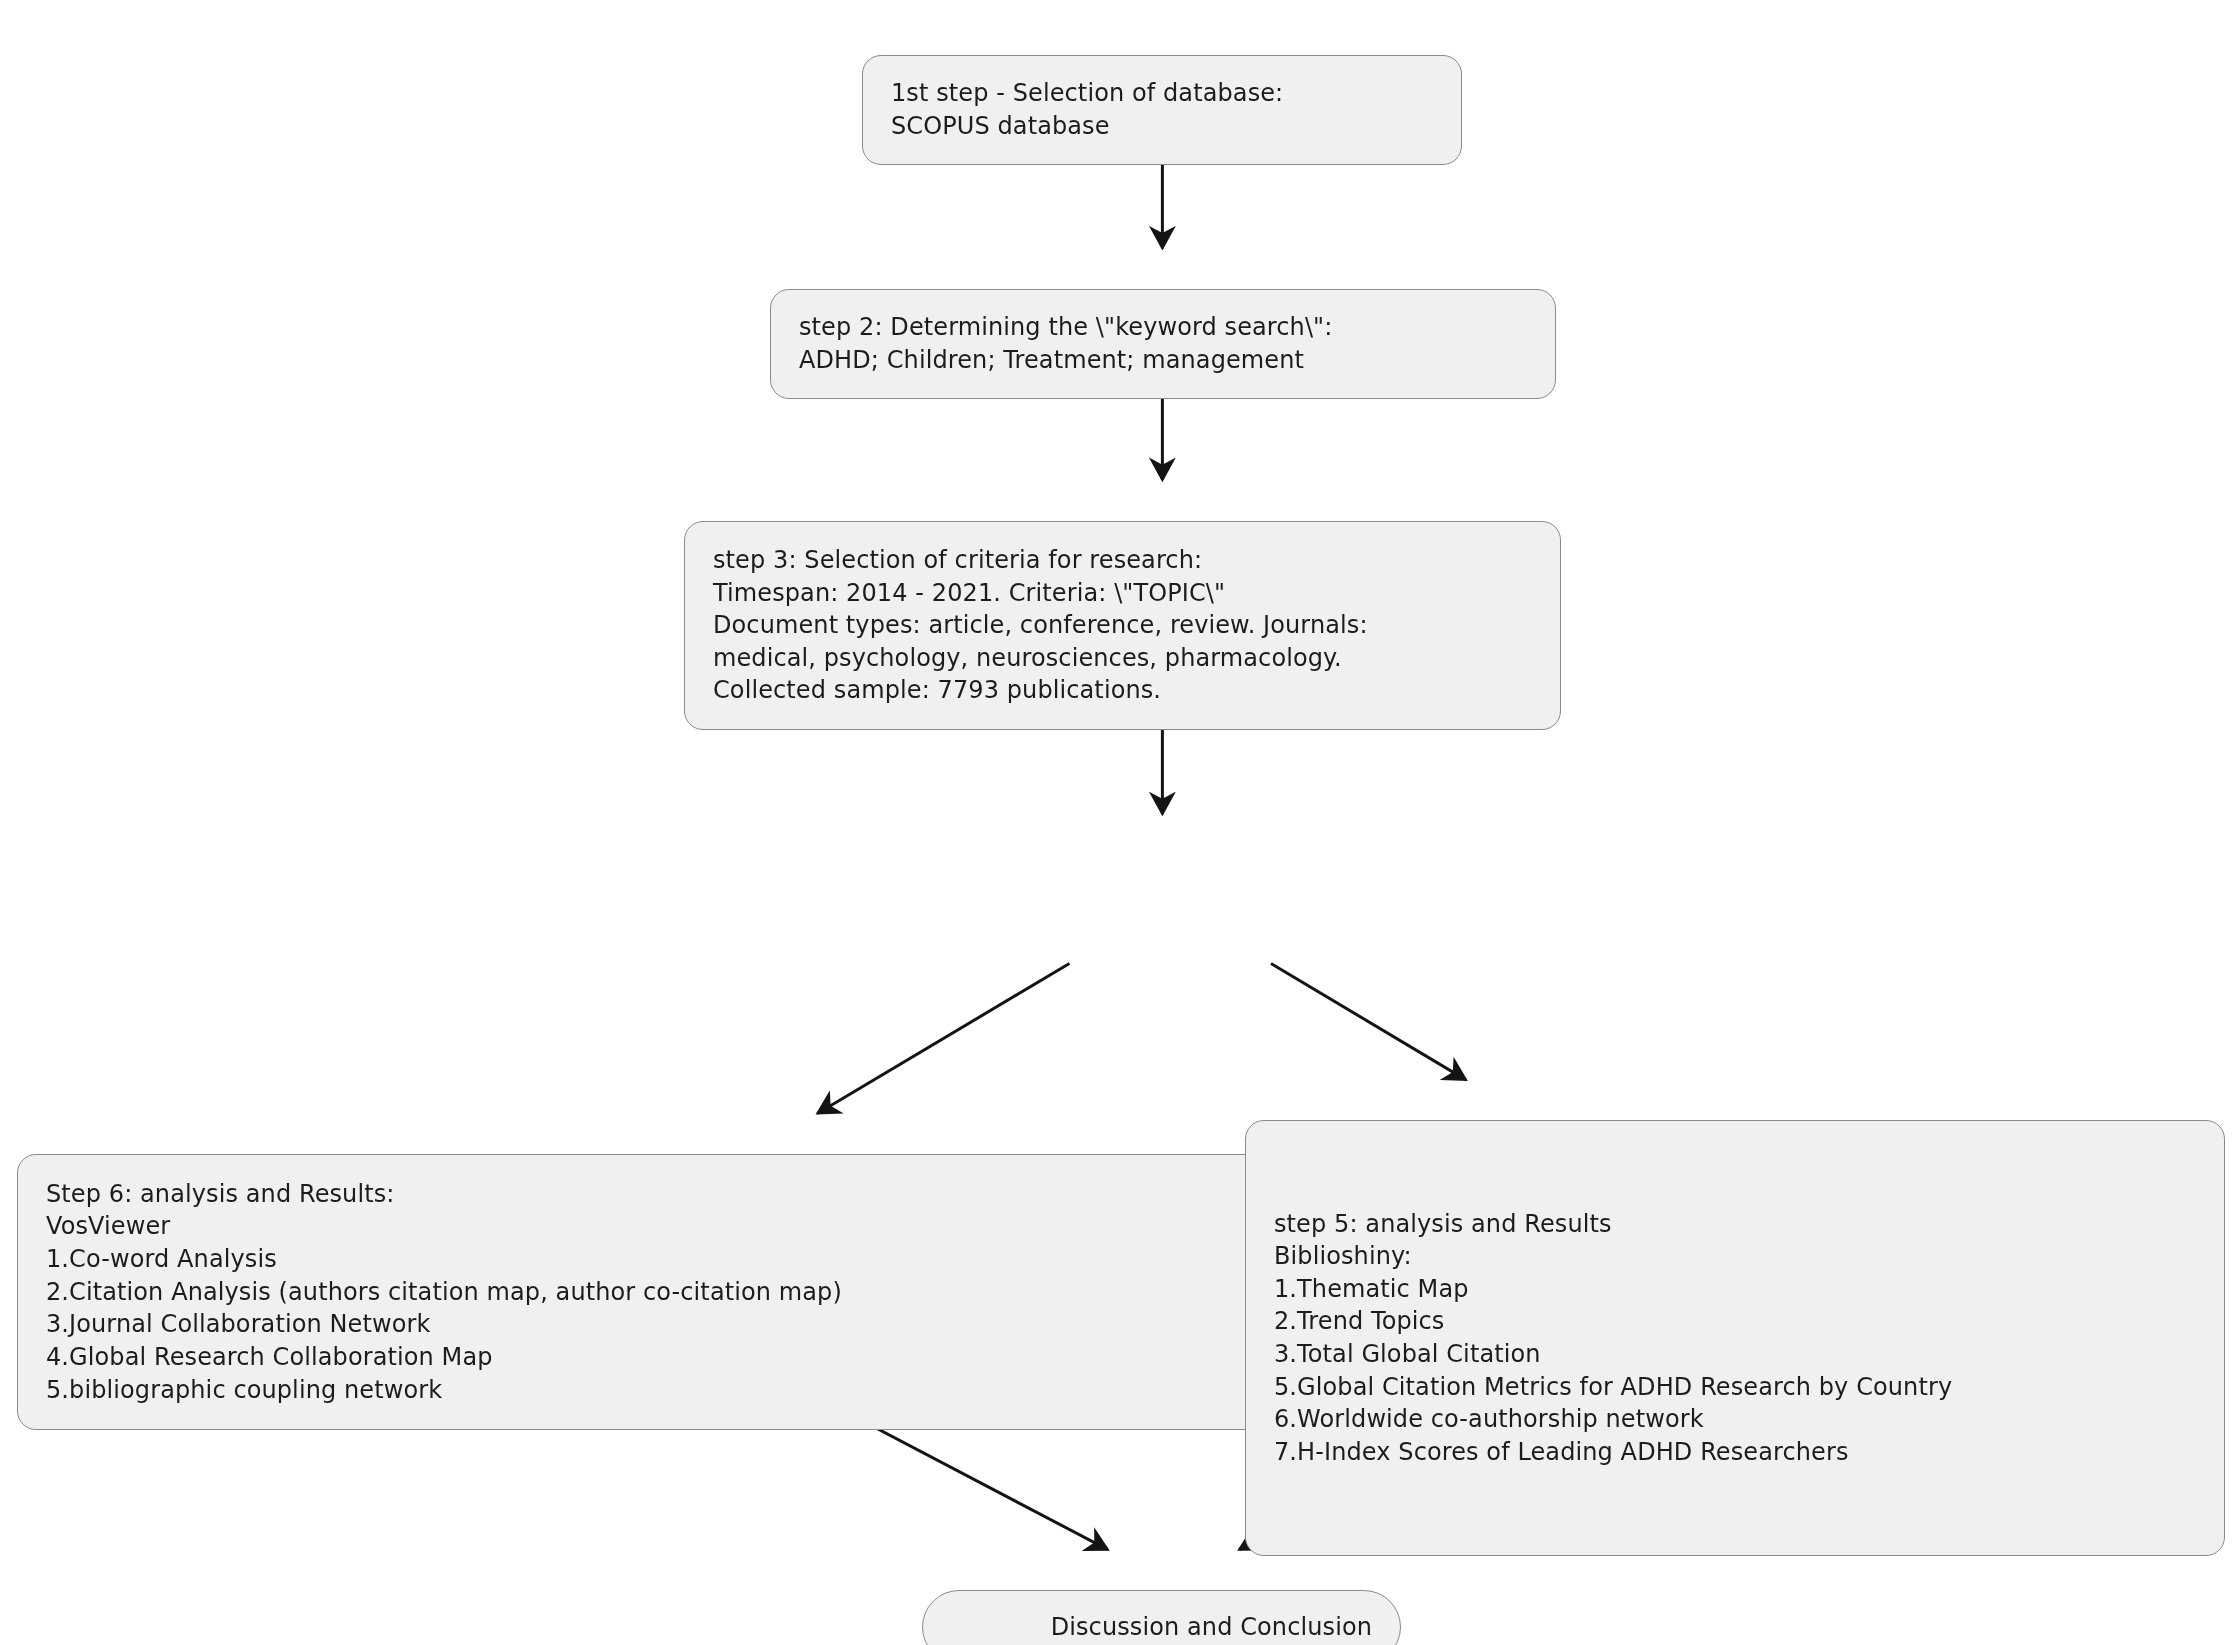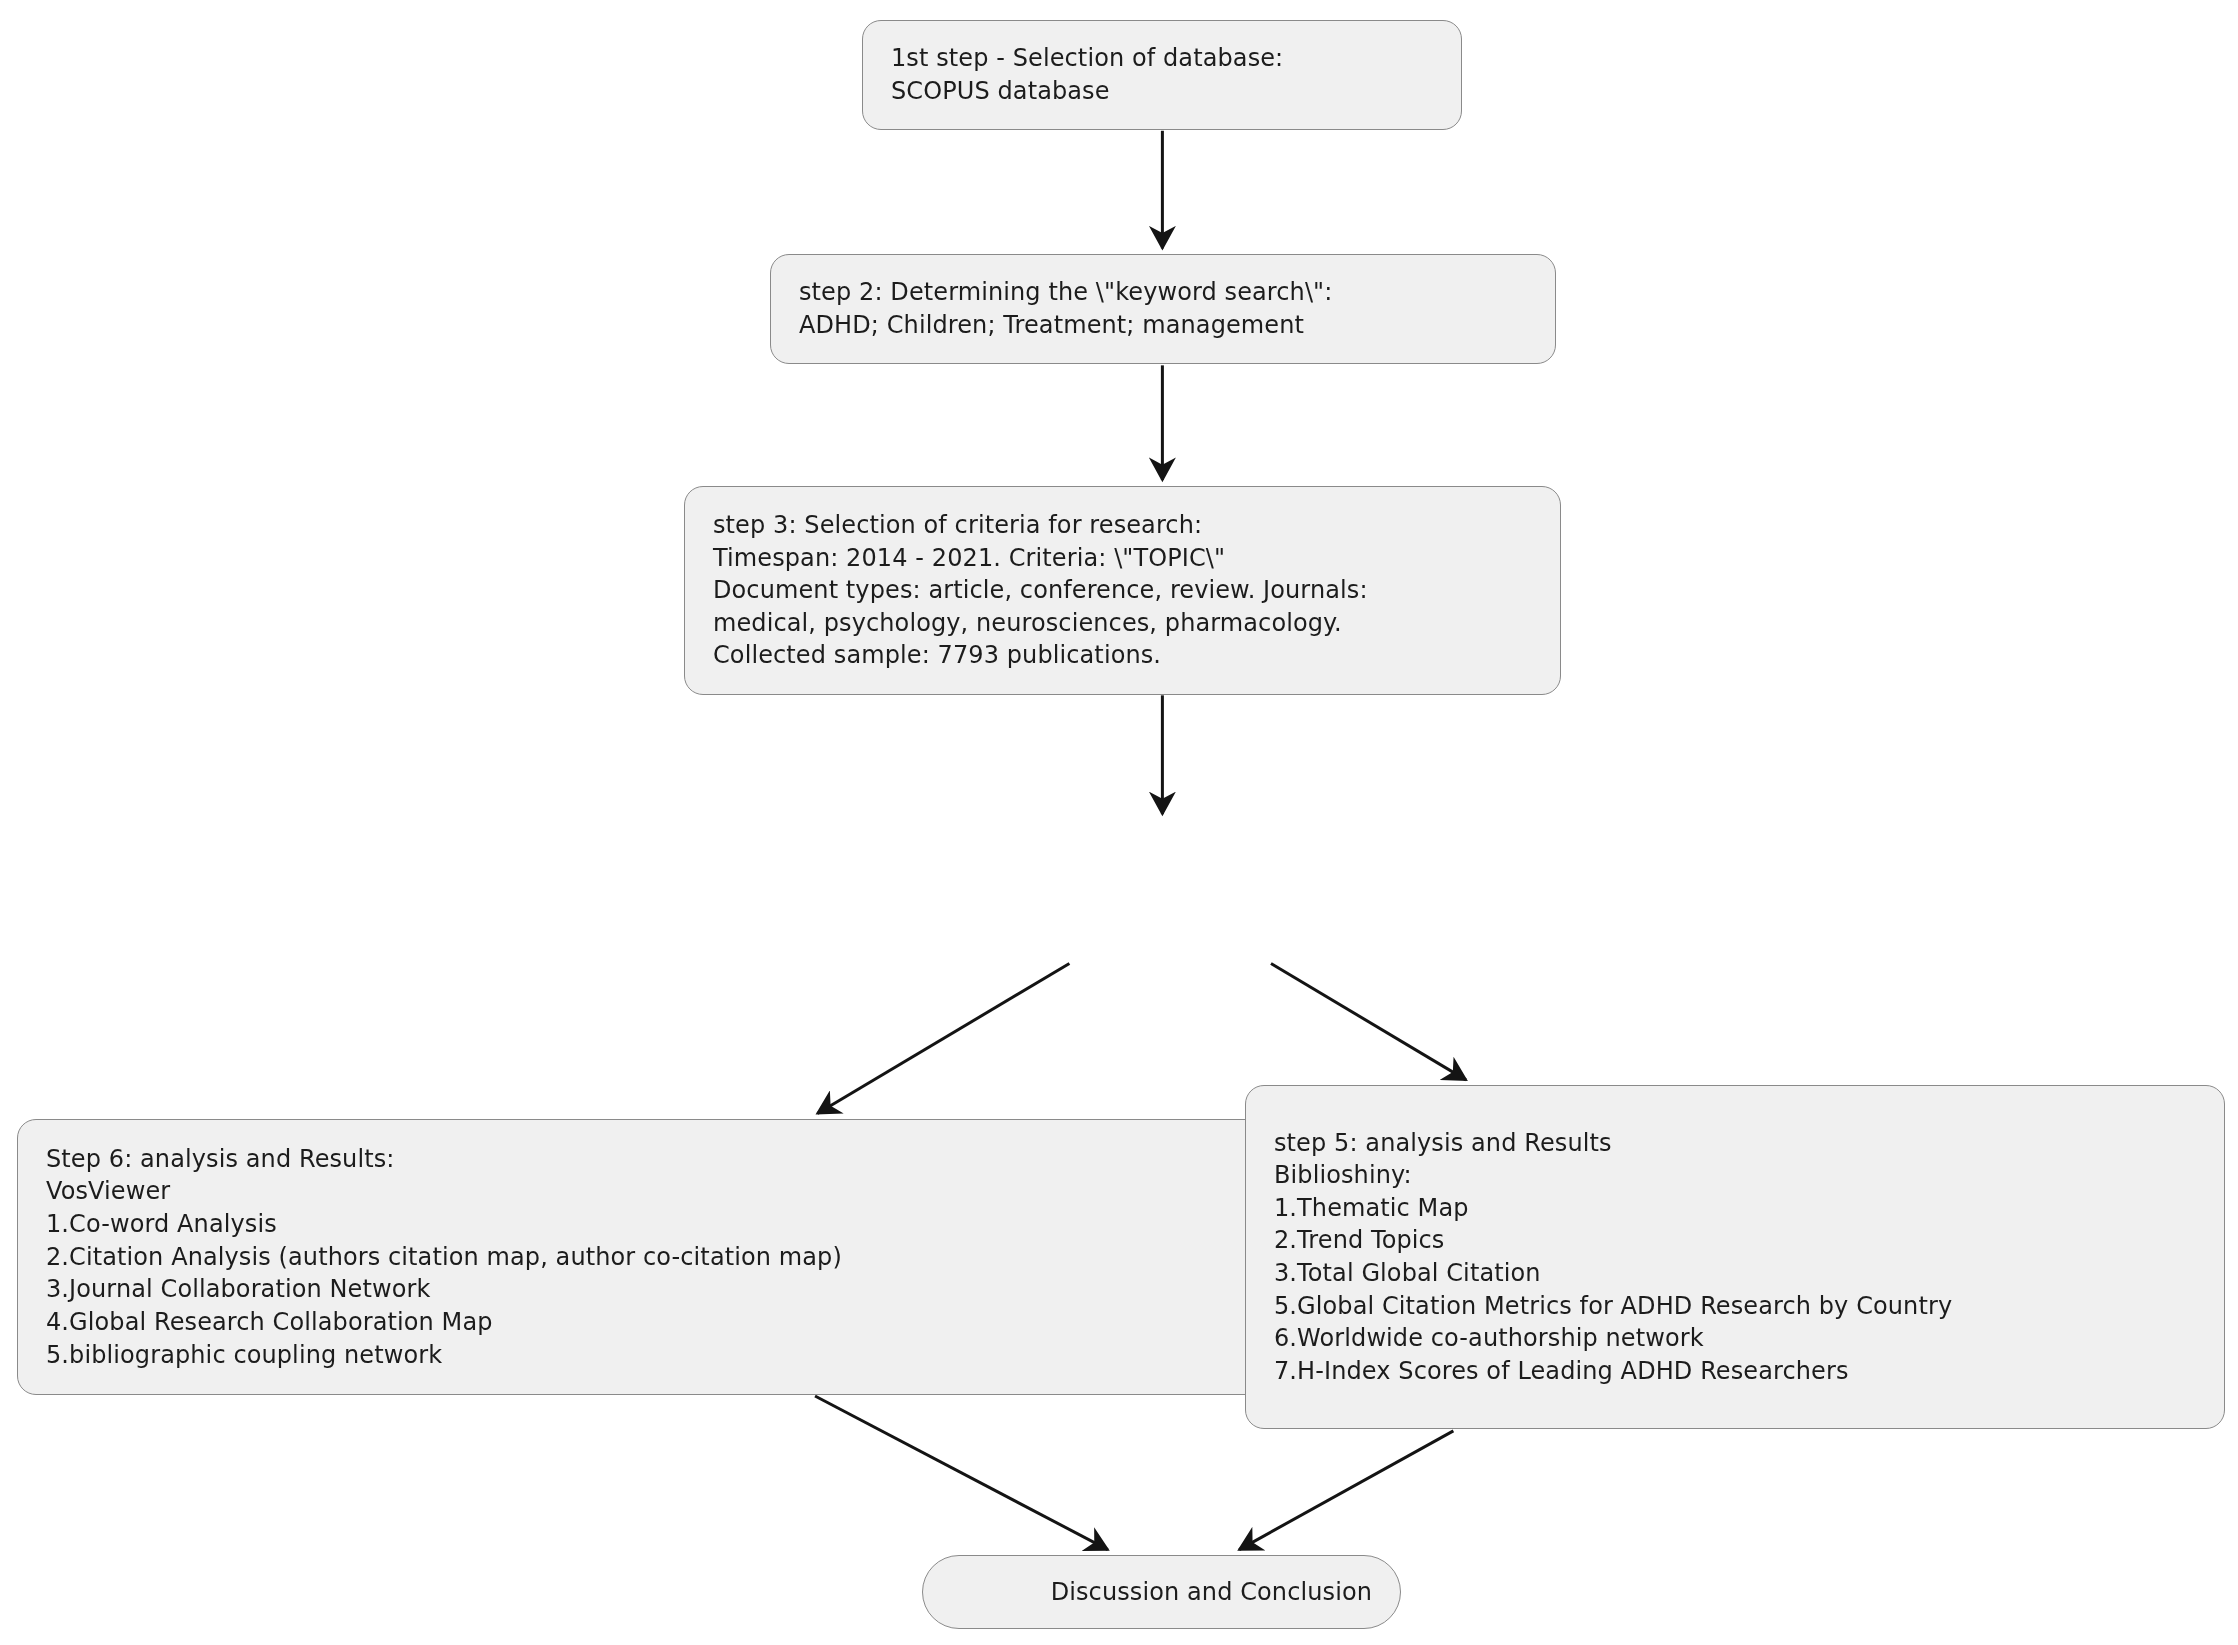--- a/index.html
+++ b/index.html
@@ -34,31 +34,32 @@
     color: #1c1c1c;
     font-family: "DejaVu Sans", sans-serif;
     font-size: 24px;
     line-height: 1.36;
     white-space: pre;
     display: flex;
     flex-direction: column;
     justify-content: center;
     padding: 0 28px;
     letter-spacing: 0.1px;
+    margin-top: 35px;
   }
   .node .line {
     display: block;
   }
   
   #node-step1      { left: 862px; top:   20px; width: 600px; height:  110px; }
   #node-step2      { left: 770px; top:  254px; width: 786px; height:  110px; }
   #node-step3      { left: 684px; top:  486px; width: 877px; height:  209px; }
   #node-step4      { left: 775px; top: 820px; width: 784px; height:  143px; }
   #node-step6      { left:   17px; top: 1119px; width: 1376px; height:  276px; }
-  #node-step5      { left: 1245px; top: 1085px; width: 980px; height:  344px; }
+  #node-step5      { left: 1245px; top: 1085px; width: 980px; height:  436px; }
   #node-conclusion { left: 922px; top: 1555px; width:  479px; height:  74px;
                      border-radius: 37px; justify-content: center; text-align: right; }
 </style>
 </head>
 <body>
 
 <div id="canvas">
 
   <svg id="edges" viewBox="0 0 3731 2742" width="2239" height="1645" xmlns="http://www.w3.org/2000/svg">
     <defs>

